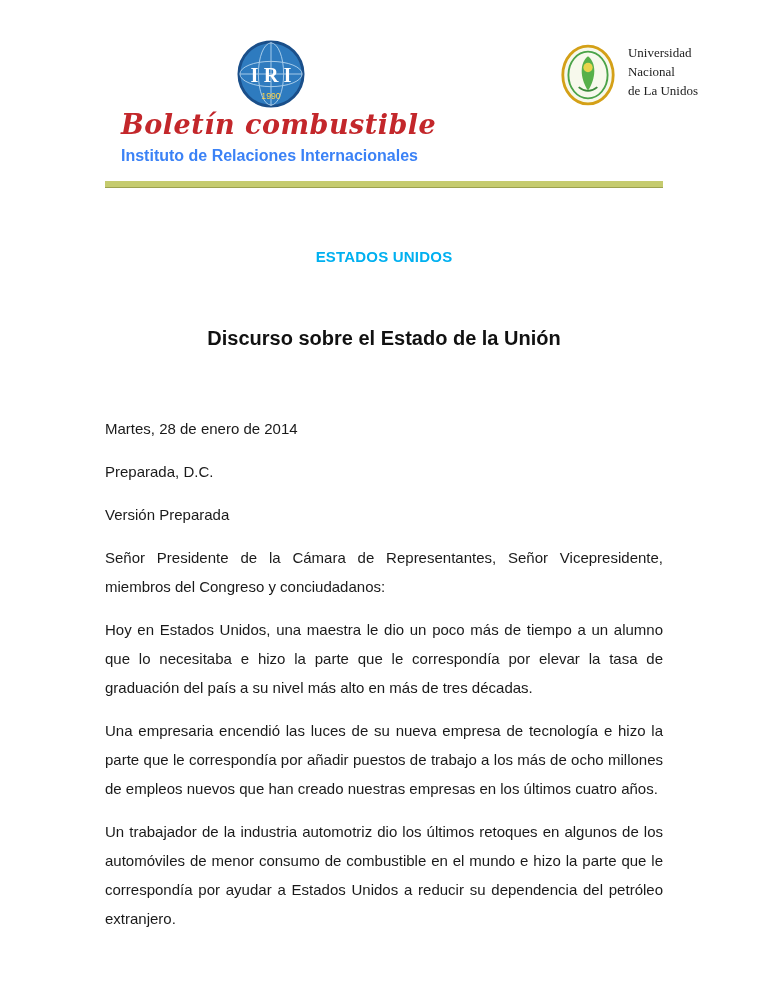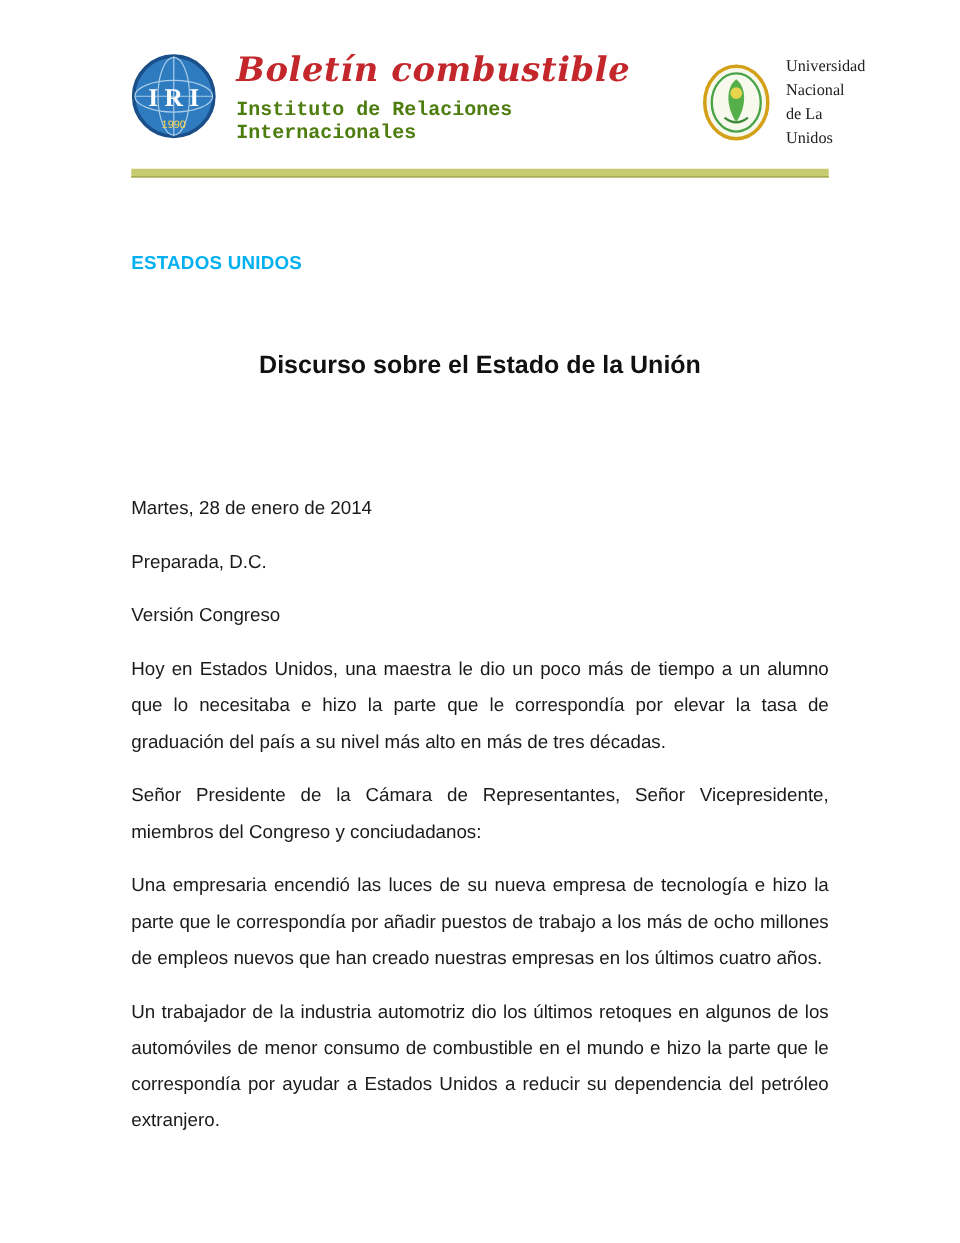--- a/index.html
+++ b/index.html
@@ -22,20 +22,21 @@
   
   .header {
     display: flex;
     justify-content: space-between;
     align-items: flex-start;
     padding: 40px 70px 0 105px;
   }
   .header-left {
     display: flex;
     align-items: center;
+    flex-direction: column;
   }
   .iri-logo {
     width: 68px;
     height: 68px;
     flex: 0 0 auto;
   }
   .header-titles {
     margin-left: 16px;
     padding-top: 2px;
   }
@@ -45,26 +46,24 @@
     font-weight: bold;
     font-size: 27px;
     color: #c3272b;
     letter-spacing: 0.5px;
     line-height: 1.1;
   }
   .institute-name {
     margin-top: 7px;
     font-size: 16px;
     font-weight: bold;
-    color: #4d7c0f;
-    font-family: Liberation Mono, monospace;
+    color: #3b82f6;
   }
   .header-right {
     display: flex;
-    align-items: center;
     padding-top: 4px;
   }
   .unlp-logo {
     width: 56px;
     height: 62px;
     flex: 0 0 auto;
   }
   .university-name {
     margin-left: 12px;
     font-family: "Liberation Serif", serif;
@@ -80,34 +79,35 @@
     background: #c5cb6e;
     border-bottom: 1px solid #9da24e;
   }
 
   
   .content {
     padding: 0 105px;
   }
   .section-title {
     margin-top: 60px;
+    text-align: center;
     font-size: 15px;
     font-weight: bold;
     color: #00b0f0;
     letter-spacing: 0.2px;
   }
   .doc-title {
     margin-top: 62px;
     text-align: center;
     font-size: 20px;
     font-weight: bold;
     color: #111111;
   }
   .meta-block {
-    margin-top: 88px;
+    margin-top: 64px;
   }
   p.meta, p.para {
     font-size: 15px;
     line-height: 29px;
     margin-bottom: 14px;
     color: #1a1a1a;
   }
   p.para {
     text-align: justify;
   }
@@ -158,22 +158,22 @@
   <div class="divider"></div>
 
   <main class="content">
     <h2 class="section-title">ESTADOS UNIDOS</h2>
 
     <h1 class="doc-title">Discurso sobre el Estado de la Unión</h1>
 
     <div class="meta-block">
       <p class="meta">Martes, 28 de enero de 2014</p>
       <p class="meta">Preparada, D.C.</p>
-      <p class="meta">Versión Congreso</p>
+      <p class="meta">Versión Preparada</p>
     </div>
 
+    <p class="para">Señor Presidente de la Cámara de Representantes, Señor Vicepresidente, miembros del Congreso y conciudadanos:</p>
     <p class="para">Hoy en Estados Unidos, una maestra le dio un poco más de tiempo a un alumno que lo necesitaba e hizo la parte que le correspondía por elevar la tasa de graduación del país a su nivel más alto en más de tres décadas.</p>
-    <p class="para">Señor Presidente de la Cámara de Representantes, Señor Vicepresidente, miembros del Congreso y conciudadanos:</p>
     <p class="para">Una empresaria encendió las luces de su nueva empresa de tecnología e hizo la parte que le correspondía por añadir puestos de trabajo a los más de ocho millones de empleos nuevos que han creado nuestras empresas en los últimos cuatro años.</p>
     <p class="para">Un trabajador de la industria automotriz dio los últimos retoques en algunos de los automóviles de menor consumo de combustible en el mundo e hizo la parte que le correspondía por ayudar a Estados Unidos a reducir su dependencia del petróleo extranjero.</p>
   </main>
 
 </div>
 
 </body></html>

